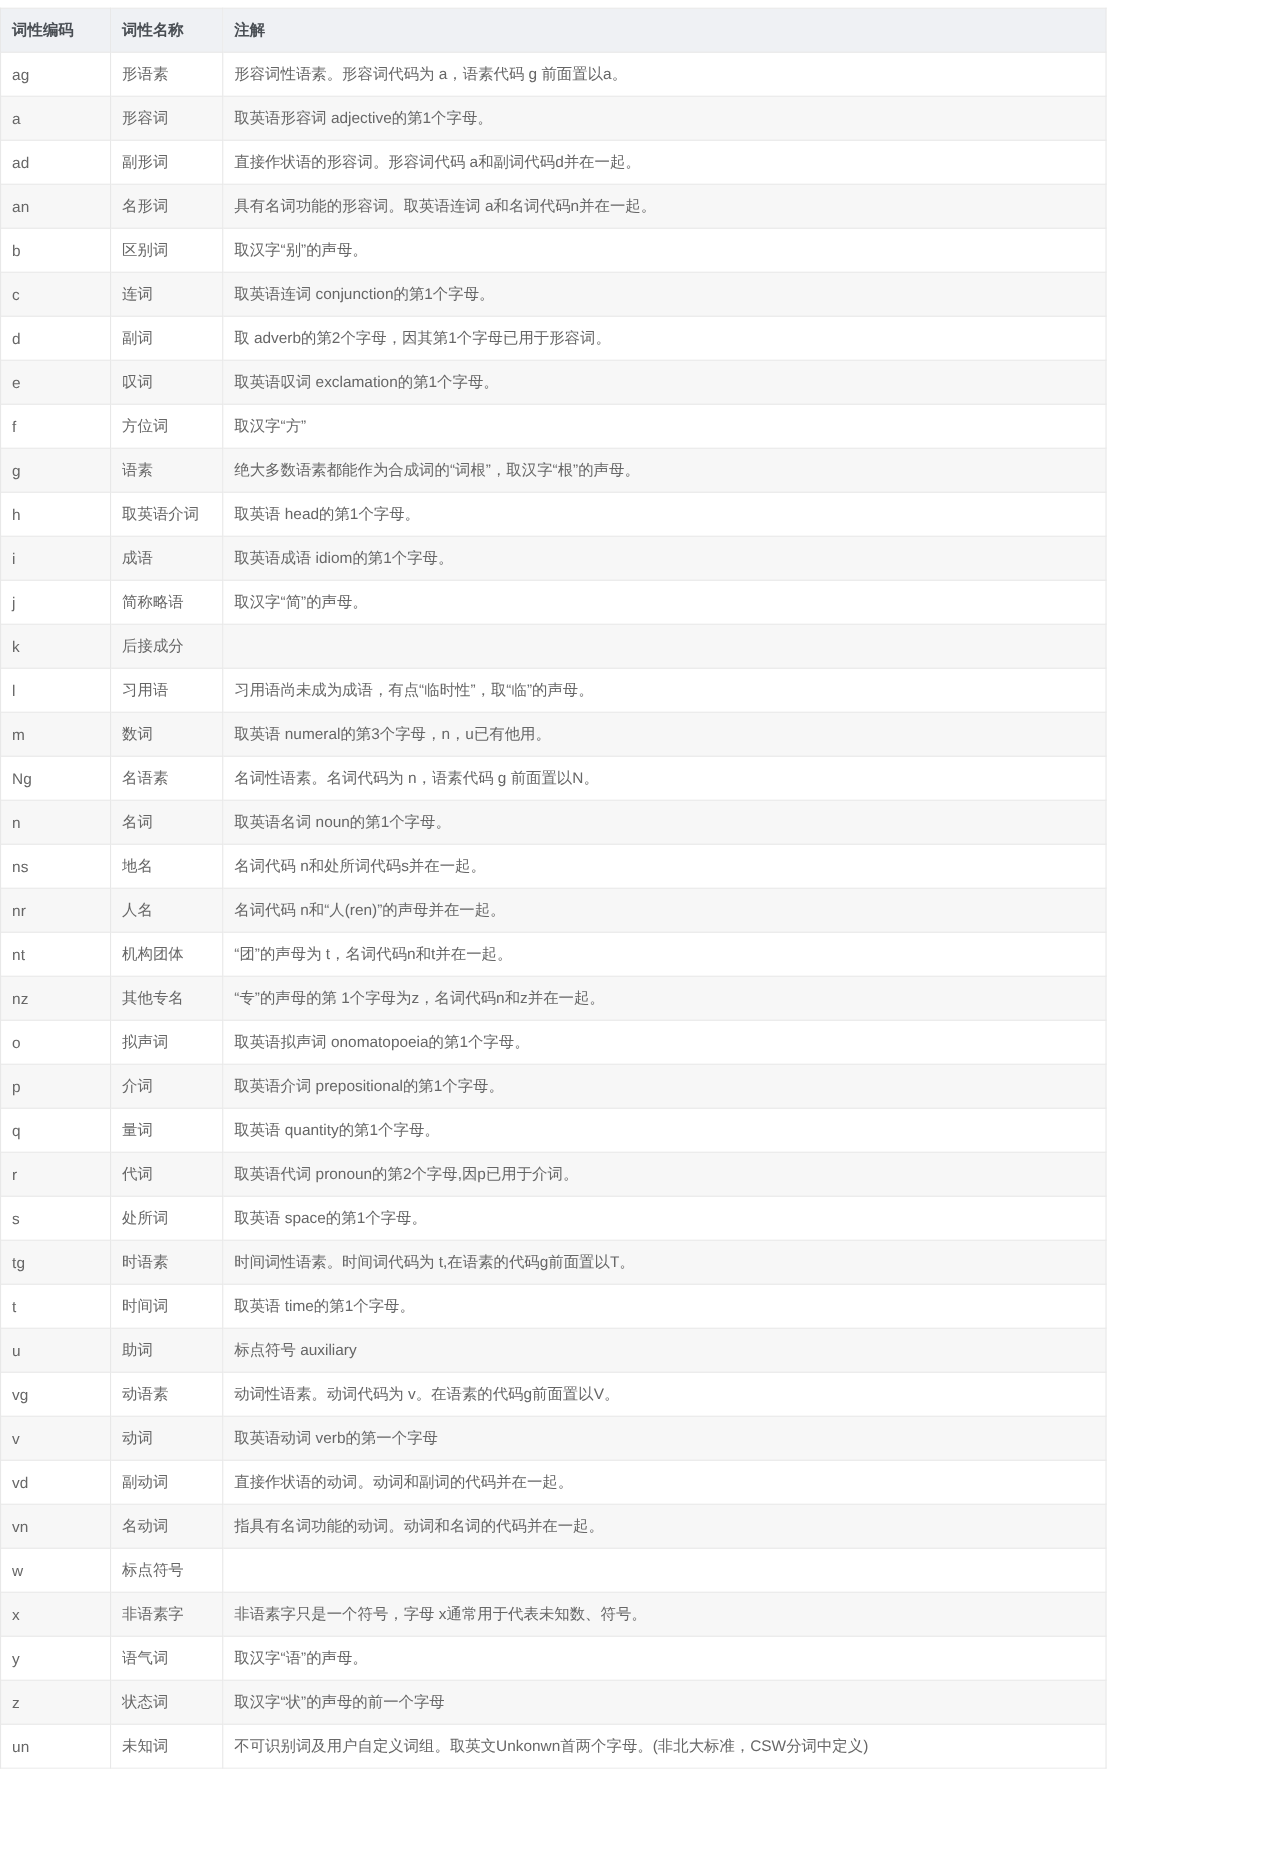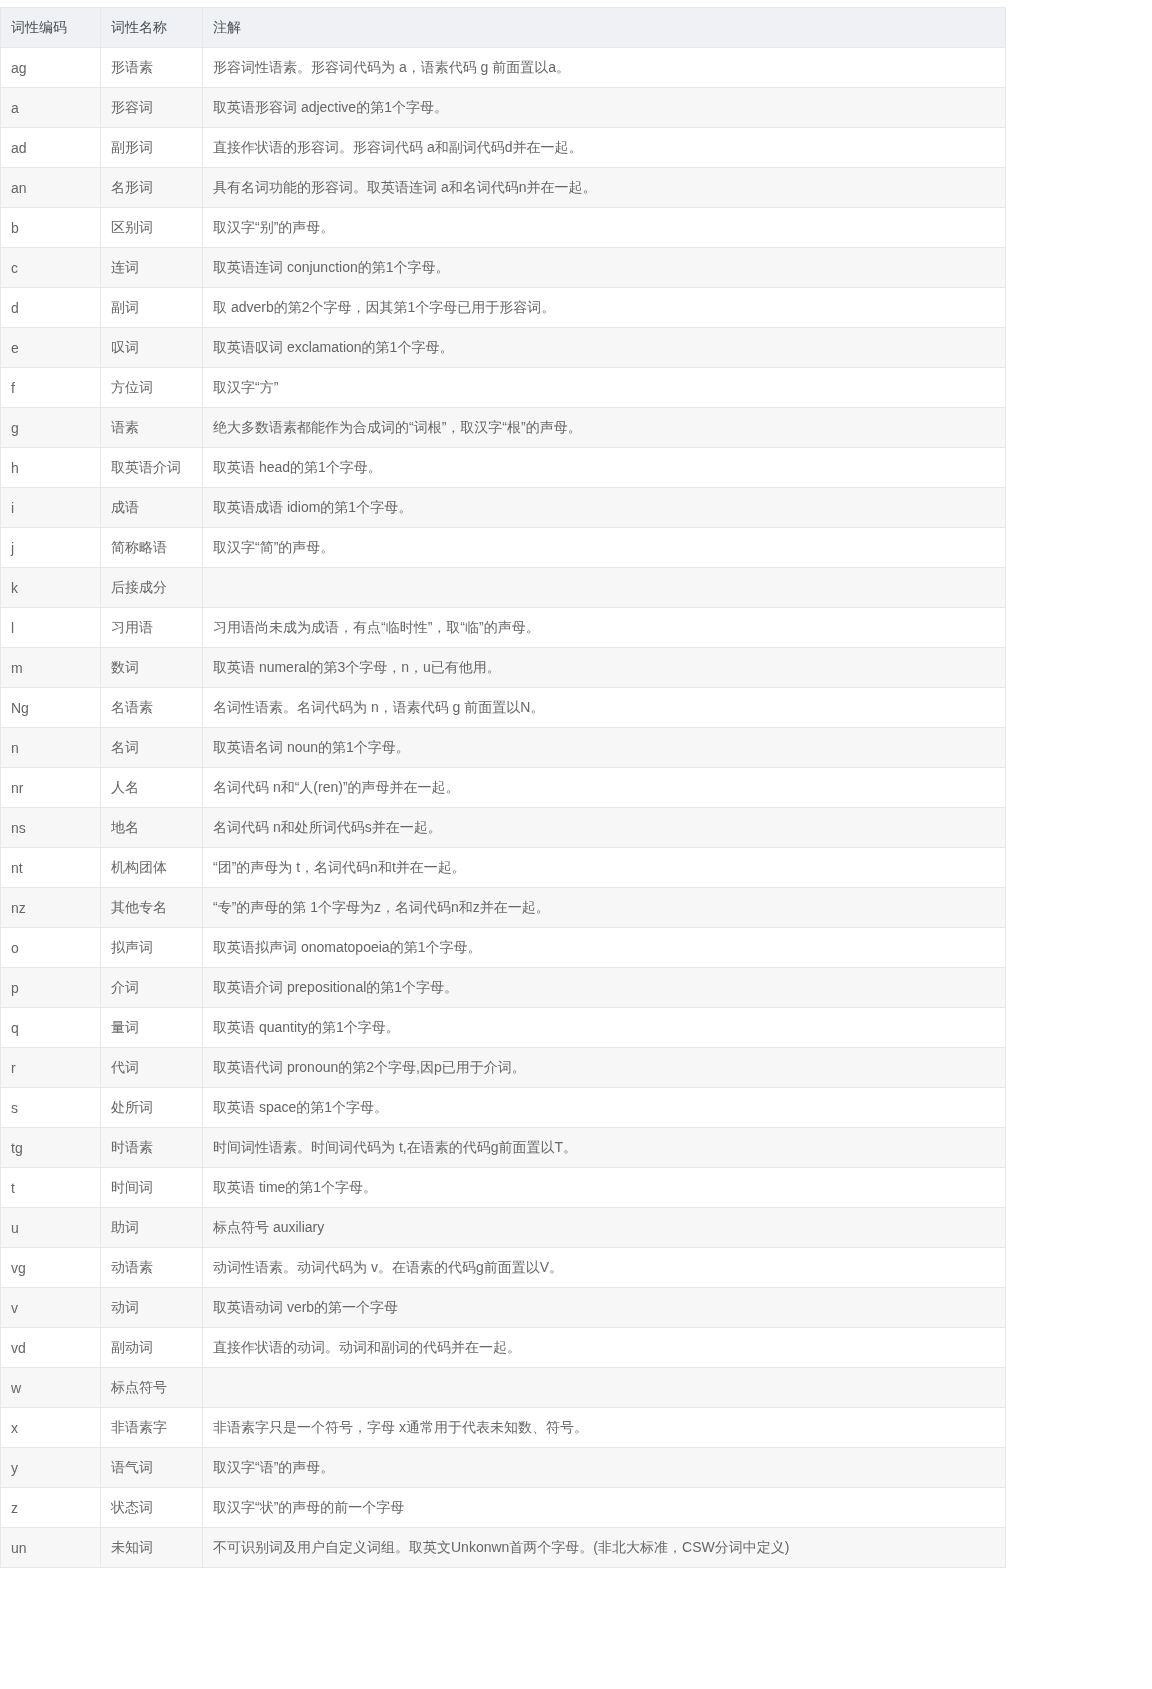--- a/index.html
+++ b/index.html
@@ -22,21 +22,21 @@
     border: 1px solid var(--border, #e8e8e8);
     font-size: 14px;
     height: 40px;
     padding: 0 10px;
     overflow: hidden;
     white-space: nowrap;
   }
   .pos-table th {
     background: var(--header-bg, #eff1f4);
     color: var(--header-text, #4a4f54);
-    font-weight: normal;
+    font-weight: bold;
   }
   .pos-table td {
     color: var(--body-text, #666666);
     background: #ffffff;
   }
   .col-code { width: 100px; text-align: left; }
   .col-name { width: 102px; text-align: left; }
   .col-note { text-align: left; }
   tbody tr:nth-child(even) td { background: var(--stripe-bg, #f7f7f7); }
 </style>
@@ -156,32 +156,32 @@
     <td class="col-note">名词性语素。名词代码为 n，语素代码 g 前面置以N。</td>
   </tr>
 
   <tr>
     <td class="col-code">n</td>
     <td class="col-name">名词</td>
     <td class="col-note">取英语名词 noun的第1个字母。</td>
   </tr>
 
   <tr>
+    <td class="col-code">ns</td>
+    <td class="col-name">地名</td>
+    <td class="col-note">名词代码 n和处所词代码s并在一起。</td>
+  </tr>
+
+  <tr>
     <td class="col-code">nr</td>
     <td class="col-name">人名</td>
     <td class="col-note">名词代码 n和“人(ren)”的声母并在一起。</td>
   </tr>
 
   <tr>
-    <td class="col-code">ns</td>
-    <td class="col-name">地名</td>
-    <td class="col-note">名词代码 n和处所词代码s并在一起。</td>
-  </tr>
-
-  <tr>
     <td class="col-code">nt</td>
     <td class="col-name">机构团体</td>
     <td class="col-note">“团”的声母为 t，名词代码n和t并在一起。</td>
   </tr>
 
   <tr>
     <td class="col-code">nz</td>
     <td class="col-name">其他专名</td>
     <td class="col-note">“专”的声母的第 1个字母为z，名词代码n和z并在一起。</td>
   </tr>
@@ -245,20 +245,25 @@
     <td class="col-name">动词</td>
     <td class="col-note">取英语动词 verb的第一个字母</td>
   </tr>
 
   <tr>
     <td class="col-code">vd</td>
     <td class="col-name">副动词</td>
     <td class="col-note">直接作状语的动词。动词和副词的代码并在一起。</td>
   </tr>
 
+  <tr>
+    <td class="col-code">vn</td>
+    <td class="col-name">名动词</td>
+    <td class="col-note">指具有名词功能的动词。动词和名词的代码并在一起。</td>
+  </tr>
 
   <tr>
     <td class="col-code">w</td>
     <td class="col-name">标点符号</td>
     <td class="col-note"></td>
   </tr>
 
   <tr>
     <td class="col-code">x</td>
     <td class="col-name">非语素字</td>

